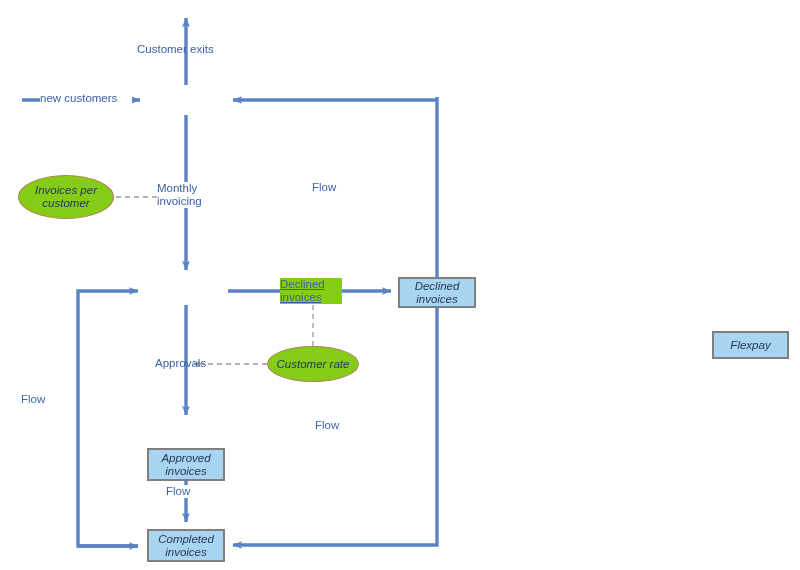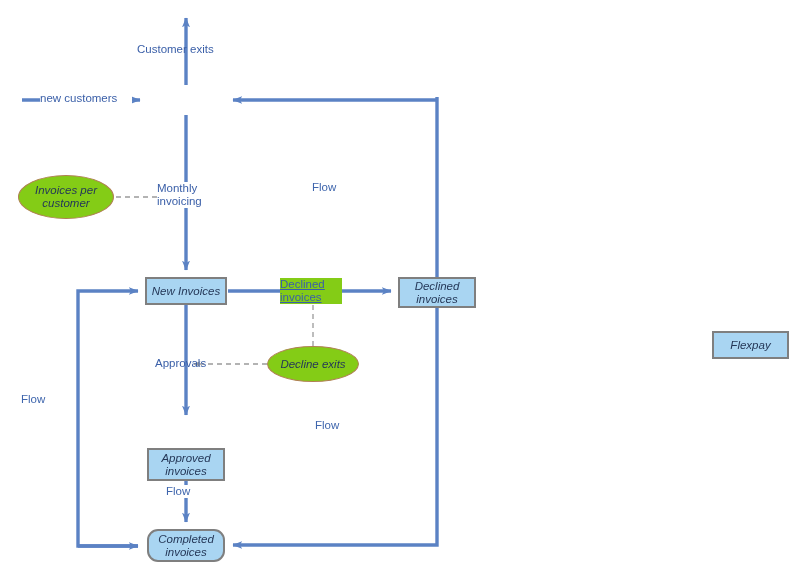--- a/index.html
+++ b/index.html
@@ -112,50 +112,47 @@
 
       <path d="M116,197 L168,197" marker-end="url(#arrowThin)"></path>
 
       <path d="M313,346 L313,291" marker-end="url(#arrowThin)"></path>
 
       <path d="M267,364 L194,364" marker-end="url(#arrowThin)"></path>
     </g>
   </svg>
 
 
-  <div class="node-box" style="left:145px; top:277px; width:82px; height:28px;">
-    <span>New Invoices</span>
-  </div>
 
   <div class="node-box" style="left:398px; top:277px; width:78px; height:31px;">
     <span>Declined
 invoices</span>
   </div>
 
   <div class="node-box" style="left:147px; top:448px; width:78px; height:33px;">
     <span>Approved
 invoices</span>
   </div>
 
-  <div class="node-box" style="left:147px; top:529px; width:78px; height:33px;border-radius:11px;">
+  <div class="node-box" style="left:147px; top:529px; width:78px; height:33px;">
     <span>Completed
 invoices</span>
   </div>
 
   <div class="node-box" style="left:712px; top:331px; width:77px; height:28px;">
     <span>Flexpay</span>
   </div>
 
   <div class="node-ellipse" style="left:18px; top:175px; width:96px; height:44px;">
     <span>Invoices per
 customer</span>
   </div>
 
   <div class="node-ellipse" style="left:267px; top:346px; width:92px; height:36px;">
-    <span>Decline exits</span>
+    <span>Customer rate</span>
   </div>
 
   <div class="edge-label" style="left:137px; top:43px; width:100px;">Customer exits</div>
 
   <div class="edge-label" style="left:40px; top:92px; width:92px; background:#ffffff;">new customers</div>
 
   <div class="edge-label" style="left:157px; top:182px; width:62px; background:#ffffff;">Monthly
 invoicing</div>
 
   <div class="edge-label" style="left:280px; top:278px; width:62px; background:#84cc16;text-decoration:underline;">Declined

